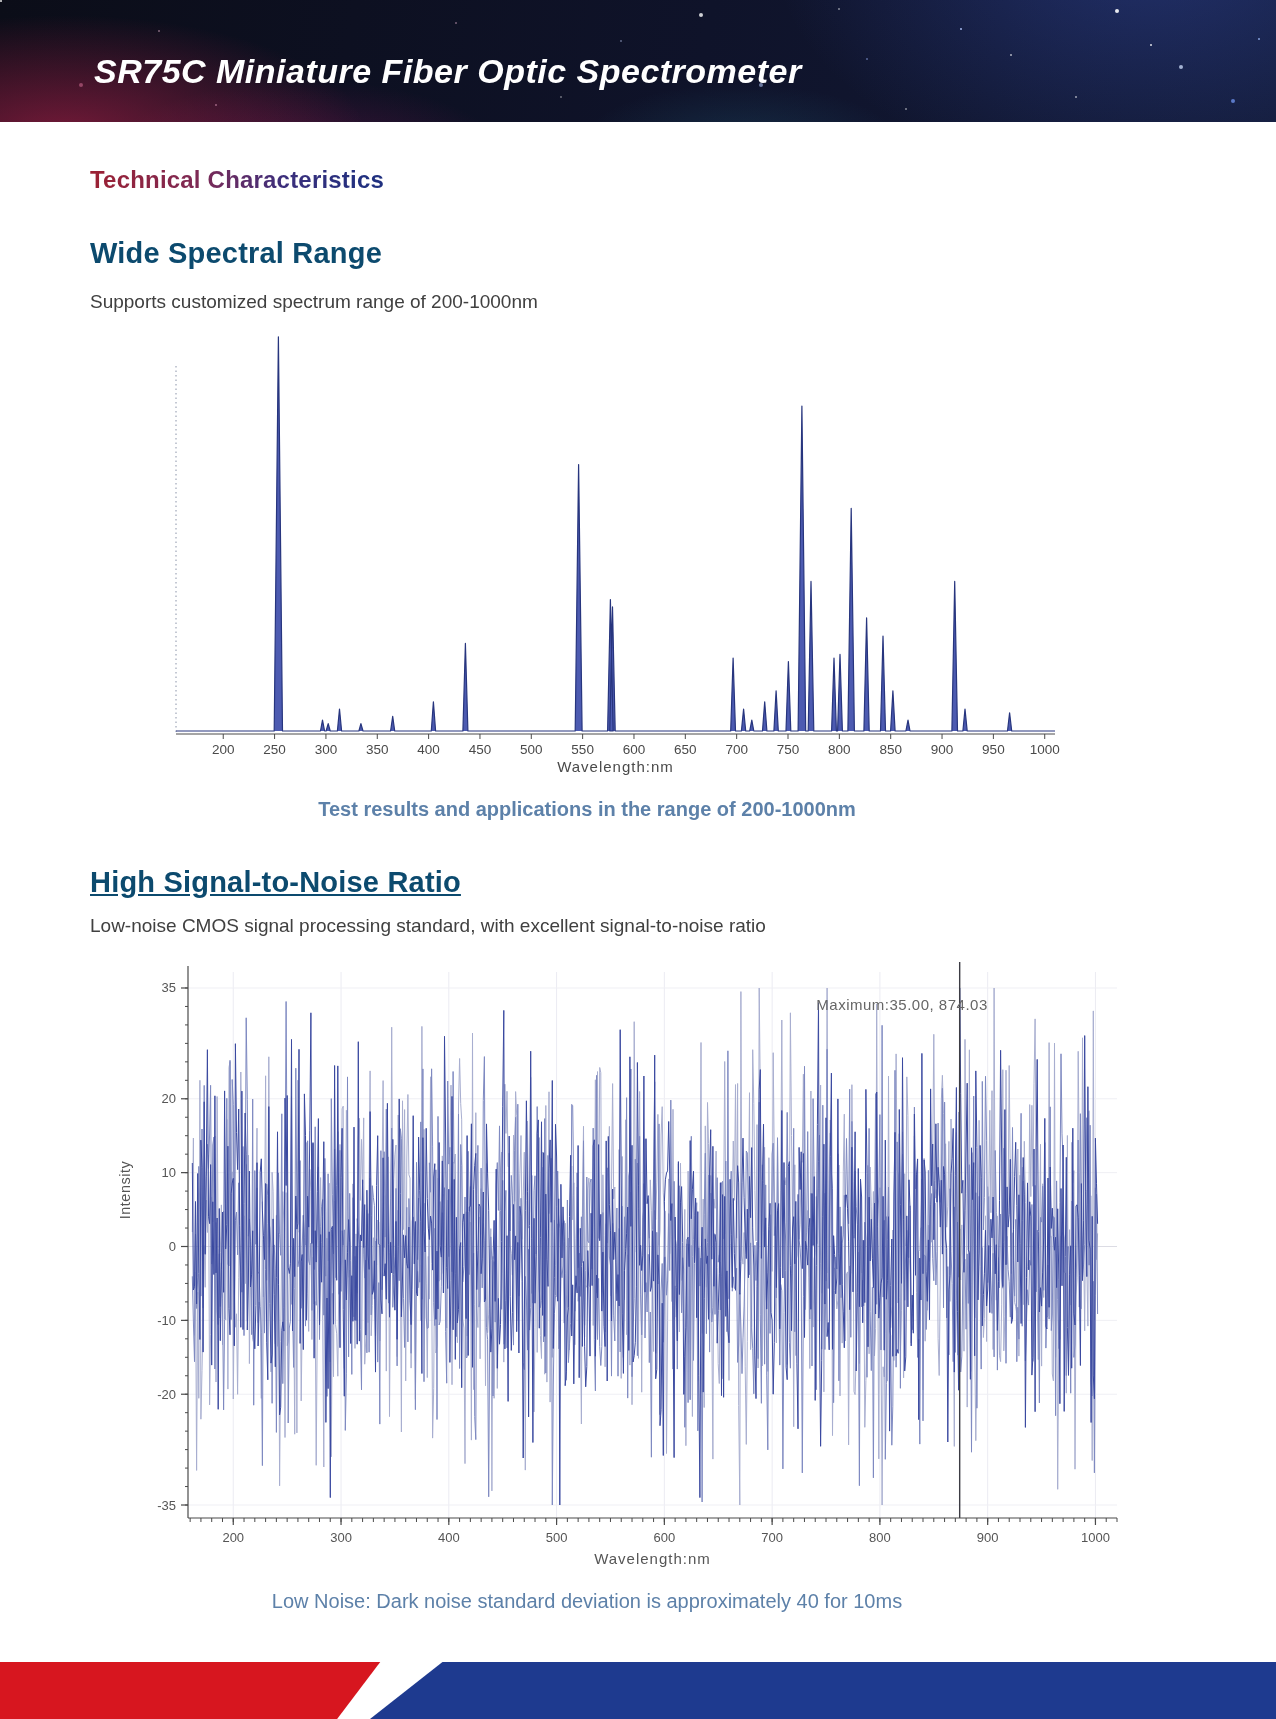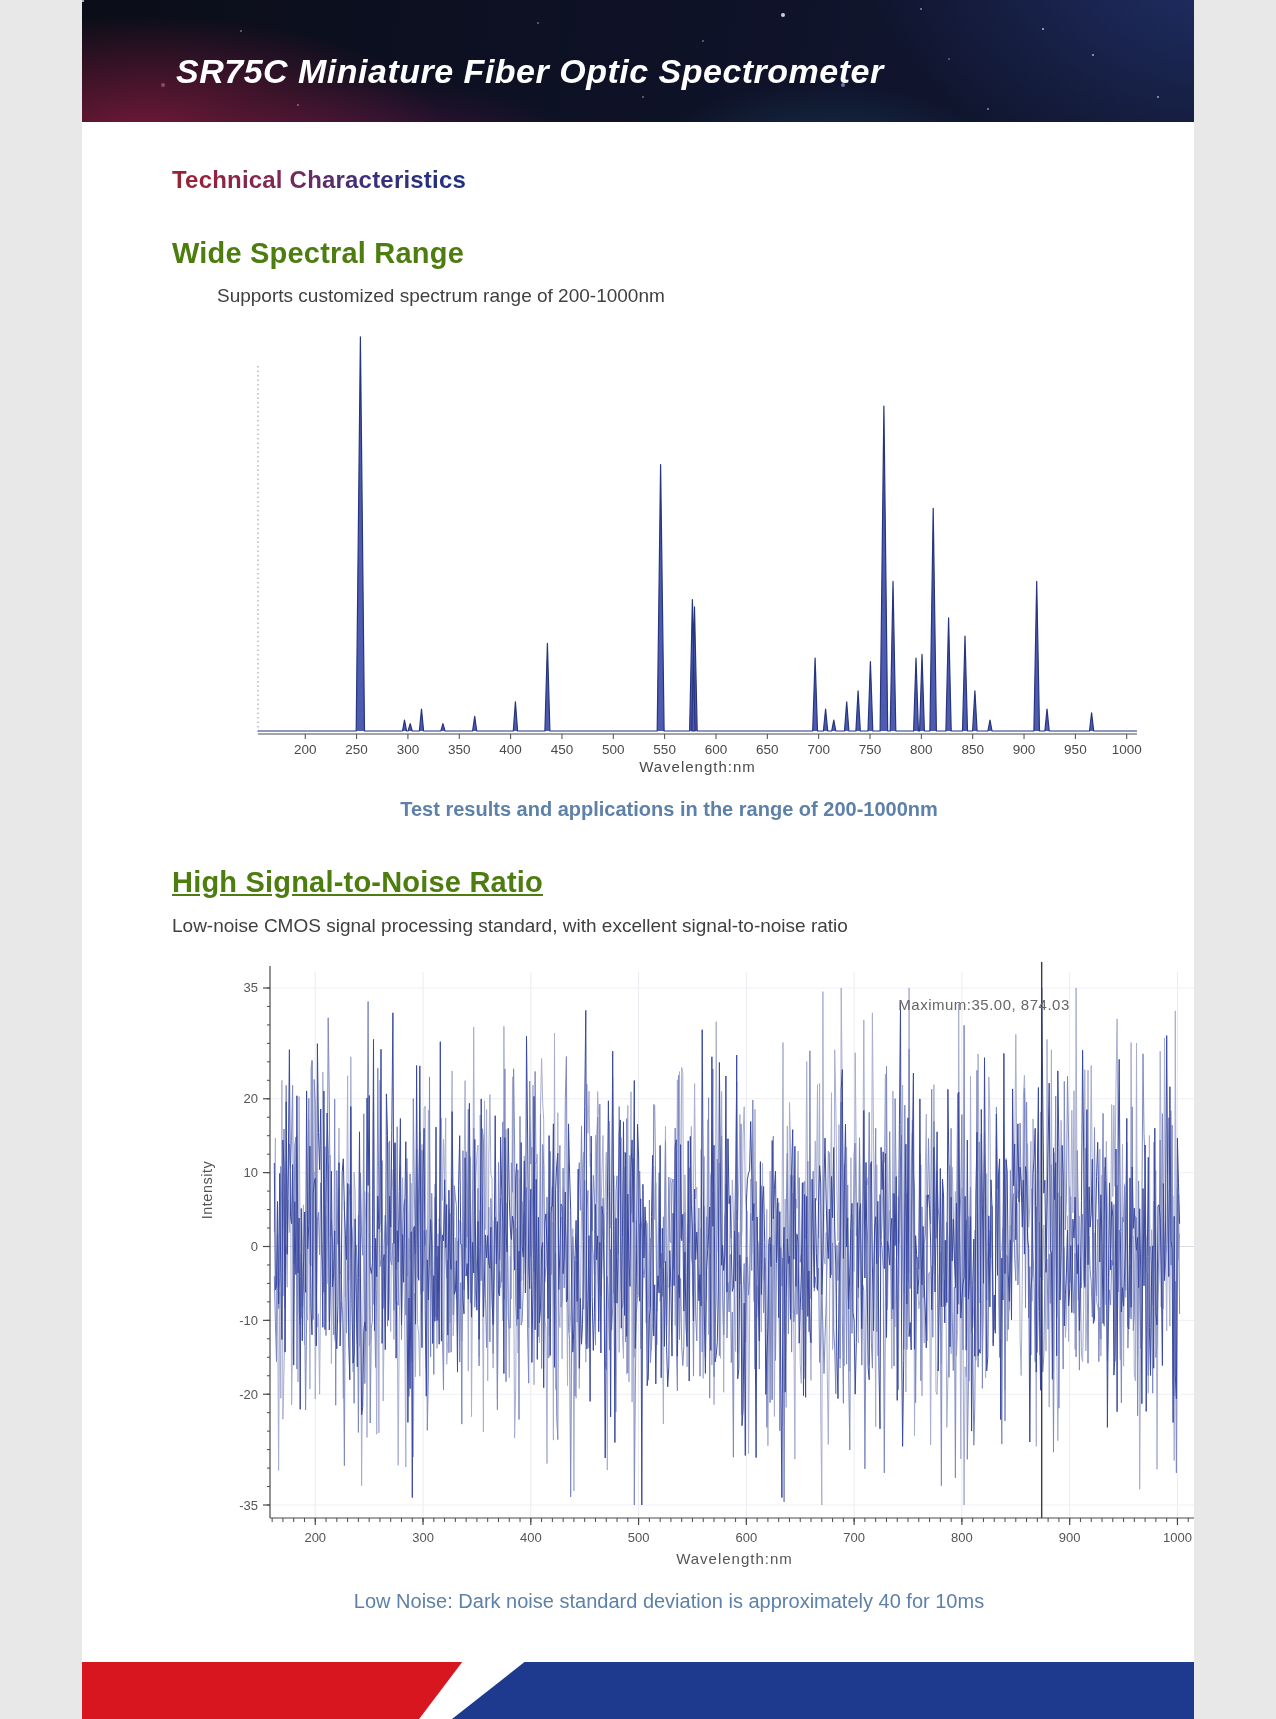--- a/index.html
+++ b/index.html
@@ -1,16 +1,16 @@
 <!DOCTYPE html>
 <html><head>
 <meta charset="utf-8">
 <style>
   html,body{margin:0;padding:0;background:#e8e8e8;}
-  .page{position:relative;width:1112px;height:1719px;background:#ffffff;overflow:hidden;
+  .page{position:relative;width:1276px;height:1719px;background:#ffffff;overflow:hidden;
         font-family:"Liberation Sans", sans-serif;margin:0 auto;}
   
   .header{position:absolute;left:0;top:0;width:1276px;height:122px;
     background:
       radial-gradient(ellipse 430px 170px at 5% 110%, rgba(200,35,80,.55), rgba(200,35,80,0) 70%),
       radial-gradient(ellipse 300px 130px at 24% 140%, rgba(140,25,95,.45), rgba(140,25,95,0) 70%),
       radial-gradient(ellipse 520px 320px at 90% -40%, rgba(65,95,215,.33), rgba(65,95,215,0) 72%),
       radial-gradient(ellipse 230px 90px at 58% 120%, rgba(55,170,200,.16), rgba(55,170,200,0) 70%),
       linear-gradient(100deg,#0b0d18 0%,#0f132a 55%,#131b38 100%);}
   .header-dots{position:absolute;left:0;top:0;width:2px;height:2px;border-radius:50%;background:rgba(255,255,255,.9);
@@ -26,25 +26,25 @@
       1150px 44px 0 0 rgba(255,255,255,.85), 866px 58px 0 0 rgba(160,185,255,.5);}
   .header-title{position:absolute;left:94px;top:52px;font-size:34px;font-weight:700;font-style:italic;
     color:#ffffff;letter-spacing:.5px;white-space:nowrap;}
   
   .h-main{position:absolute;left:90px;top:166px;font-size:24px;font-weight:700;letter-spacing:.2px;
     color:#5c2a5a;}
   @supports (background-clip:text) or (-webkit-background-clip:text){
     .h-main{background:linear-gradient(90deg,#9c2133 0%,#7c2a56 38%,#3c2f7c 66%,#20307f 95%);
       -webkit-background-clip:text;background-clip:text;color:transparent;-webkit-text-fill-color:transparent;}
   }
-  .h-sec{position:absolute;left:90px;font-size:29px;font-weight:700;color:#4d7c0f;letter-spacing:.2px;}
+  .h-sec{position:absolute;left:90px;font-size:29px;font-weight:700;color:#0c4a6e;letter-spacing:.2px;}
   .h-sec.s1{top:237px;}
   .h-sec.s2{top:866px;text-decoration:underline;}
   .body-text{position:absolute;left:90px;font-size:19px;color:#404040;}
-  .body-text.s1{top:285px;margin-left:45px;}
+  .body-text.s1{top:291px;}
   .body-text.s2{top:915px;}
   .caption{position:absolute;left:0;width:1174px;text-align:center;font-size:20px;color:#5d81a9;}
   .caption.c1{top:798px;font-weight:bold;}
   .caption.c2{top:1590px;}
   
   .chart1{position:absolute;left:155px;top:333px;width:910px;height:445px;}
   .chart2{position:absolute;left:110px;top:950px;width:1030px;height:630px;}
   svg text{font-family:"Liberation Sans", sans-serif;}
   
   .footer-red{position:absolute;left:0;top:1662px;width:392px;height:57px;background:#d7161f;

